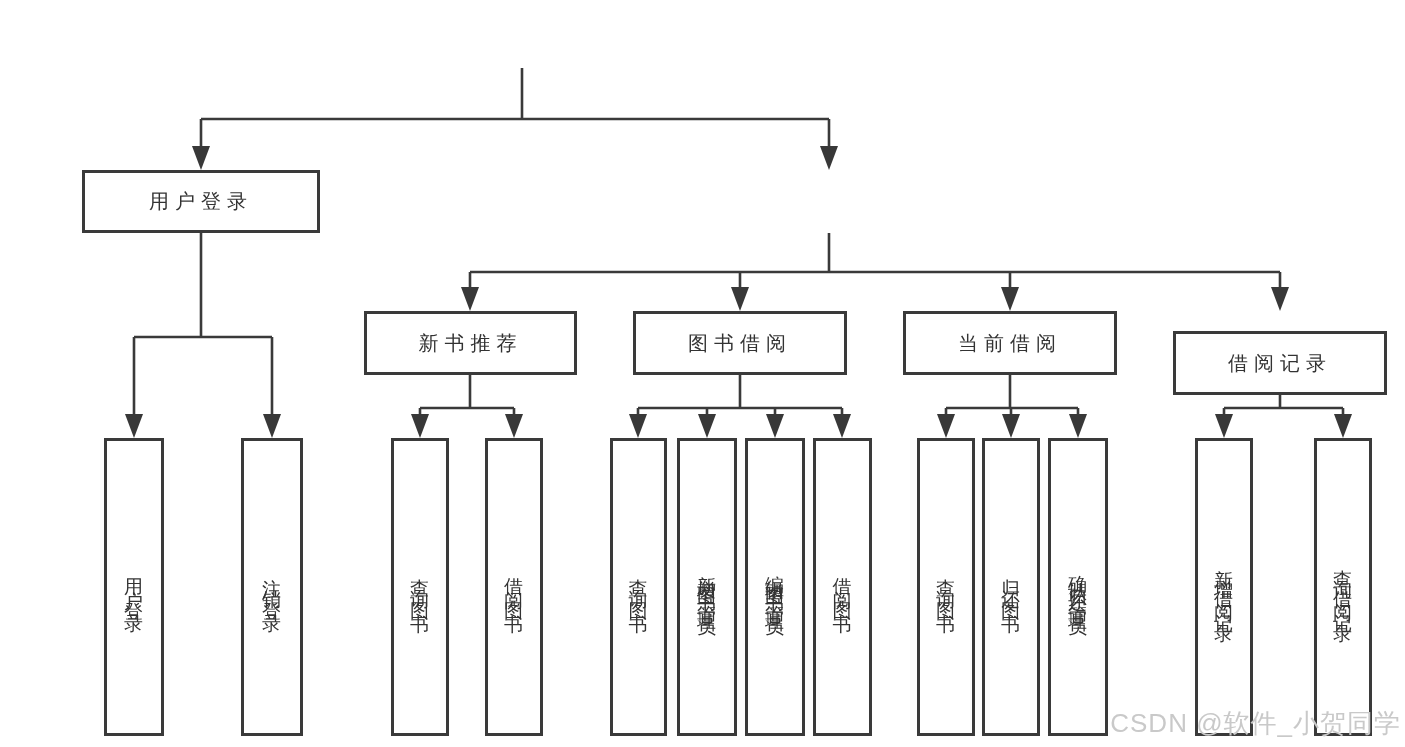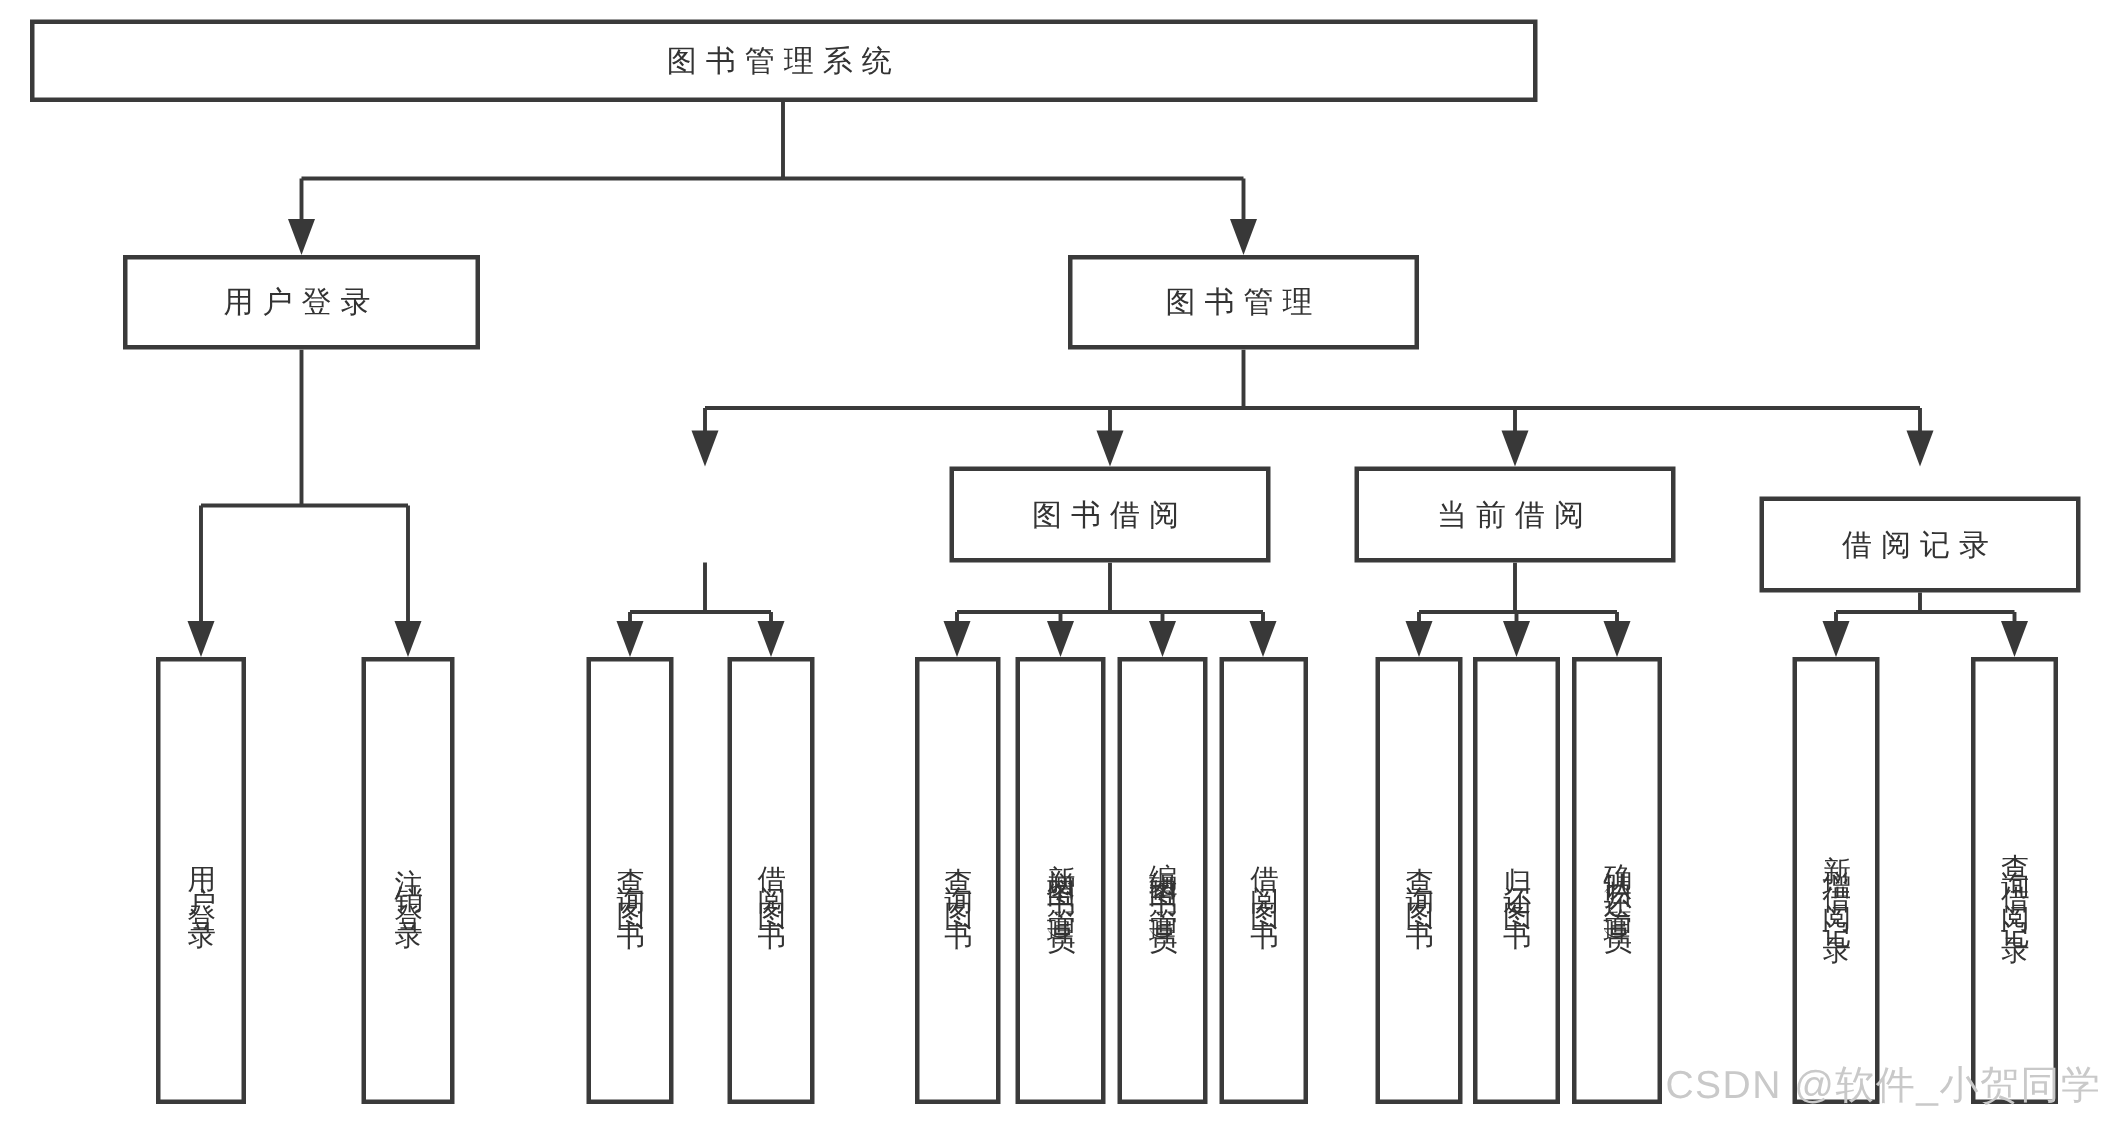--- a/index.html
+++ b/index.html
@@ -71,25 +71,24 @@
     <path class="ln" d="M1010 375 V408 M946 408 H1078 M946 408 V420 M1011 408 V420 M1078 408 V420"></path>
     <polygon class="ar" points="937,414 955,414 946,438"></polygon>
     <polygon class="ar" points="1002,414 1020,414 1011,438"></polygon>
     <polygon class="ar" points="1069,414 1087,414 1078,438"></polygon>
 
     <path class="ln" d="M1280 375 V408 M1224 408 H1343 M1224 408 V420 M1343 408 V420"></path>
     <polygon class="ar" points="1215,414 1233,414 1224,438"></polygon>
     <polygon class="ar" points="1334,414 1352,414 1343,438"></polygon>
   </svg>
 
-  <div class="node" style="left:20px;top:13px;width:1005px;height:55px;">图书管理系统</div>
 
   <div class="node" style="left:82px;top:170px;width:238px;height:63px;">用户登录</div>
-  <div class="node" style="left:712px;top:170px;width:234px;height:63px;">图书管理</div>
 
+  <div class="node" style="left:364px;top:311px;width:213px;height:64px;">新书推荐</div>
   <div class="node" style="left:633px;top:311px;width:214px;height:64px;">图书借阅</div>
   <div class="node" style="left:903px;top:311px;width:214px;height:64px;">当前借阅</div>
   <div class="node" style="left:1173px;top:311px;width:214px;height:64px;margin-top:20px;">借阅记录</div>
 
   <div class="leaf" style="left:104px;top:438px;width:60px;height:298px;">用户登录</div>
   <div class="leaf" style="left:241px;top:438px;width:62px;height:298px;">注销登录</div>
 
   <div class="leaf" style="left:391px;top:438px;width:58px;height:298px;">查询图书</div>
   <div class="leaf" style="left:485px;top:438px;width:58px;height:298px;">借阅图书</div>
 

